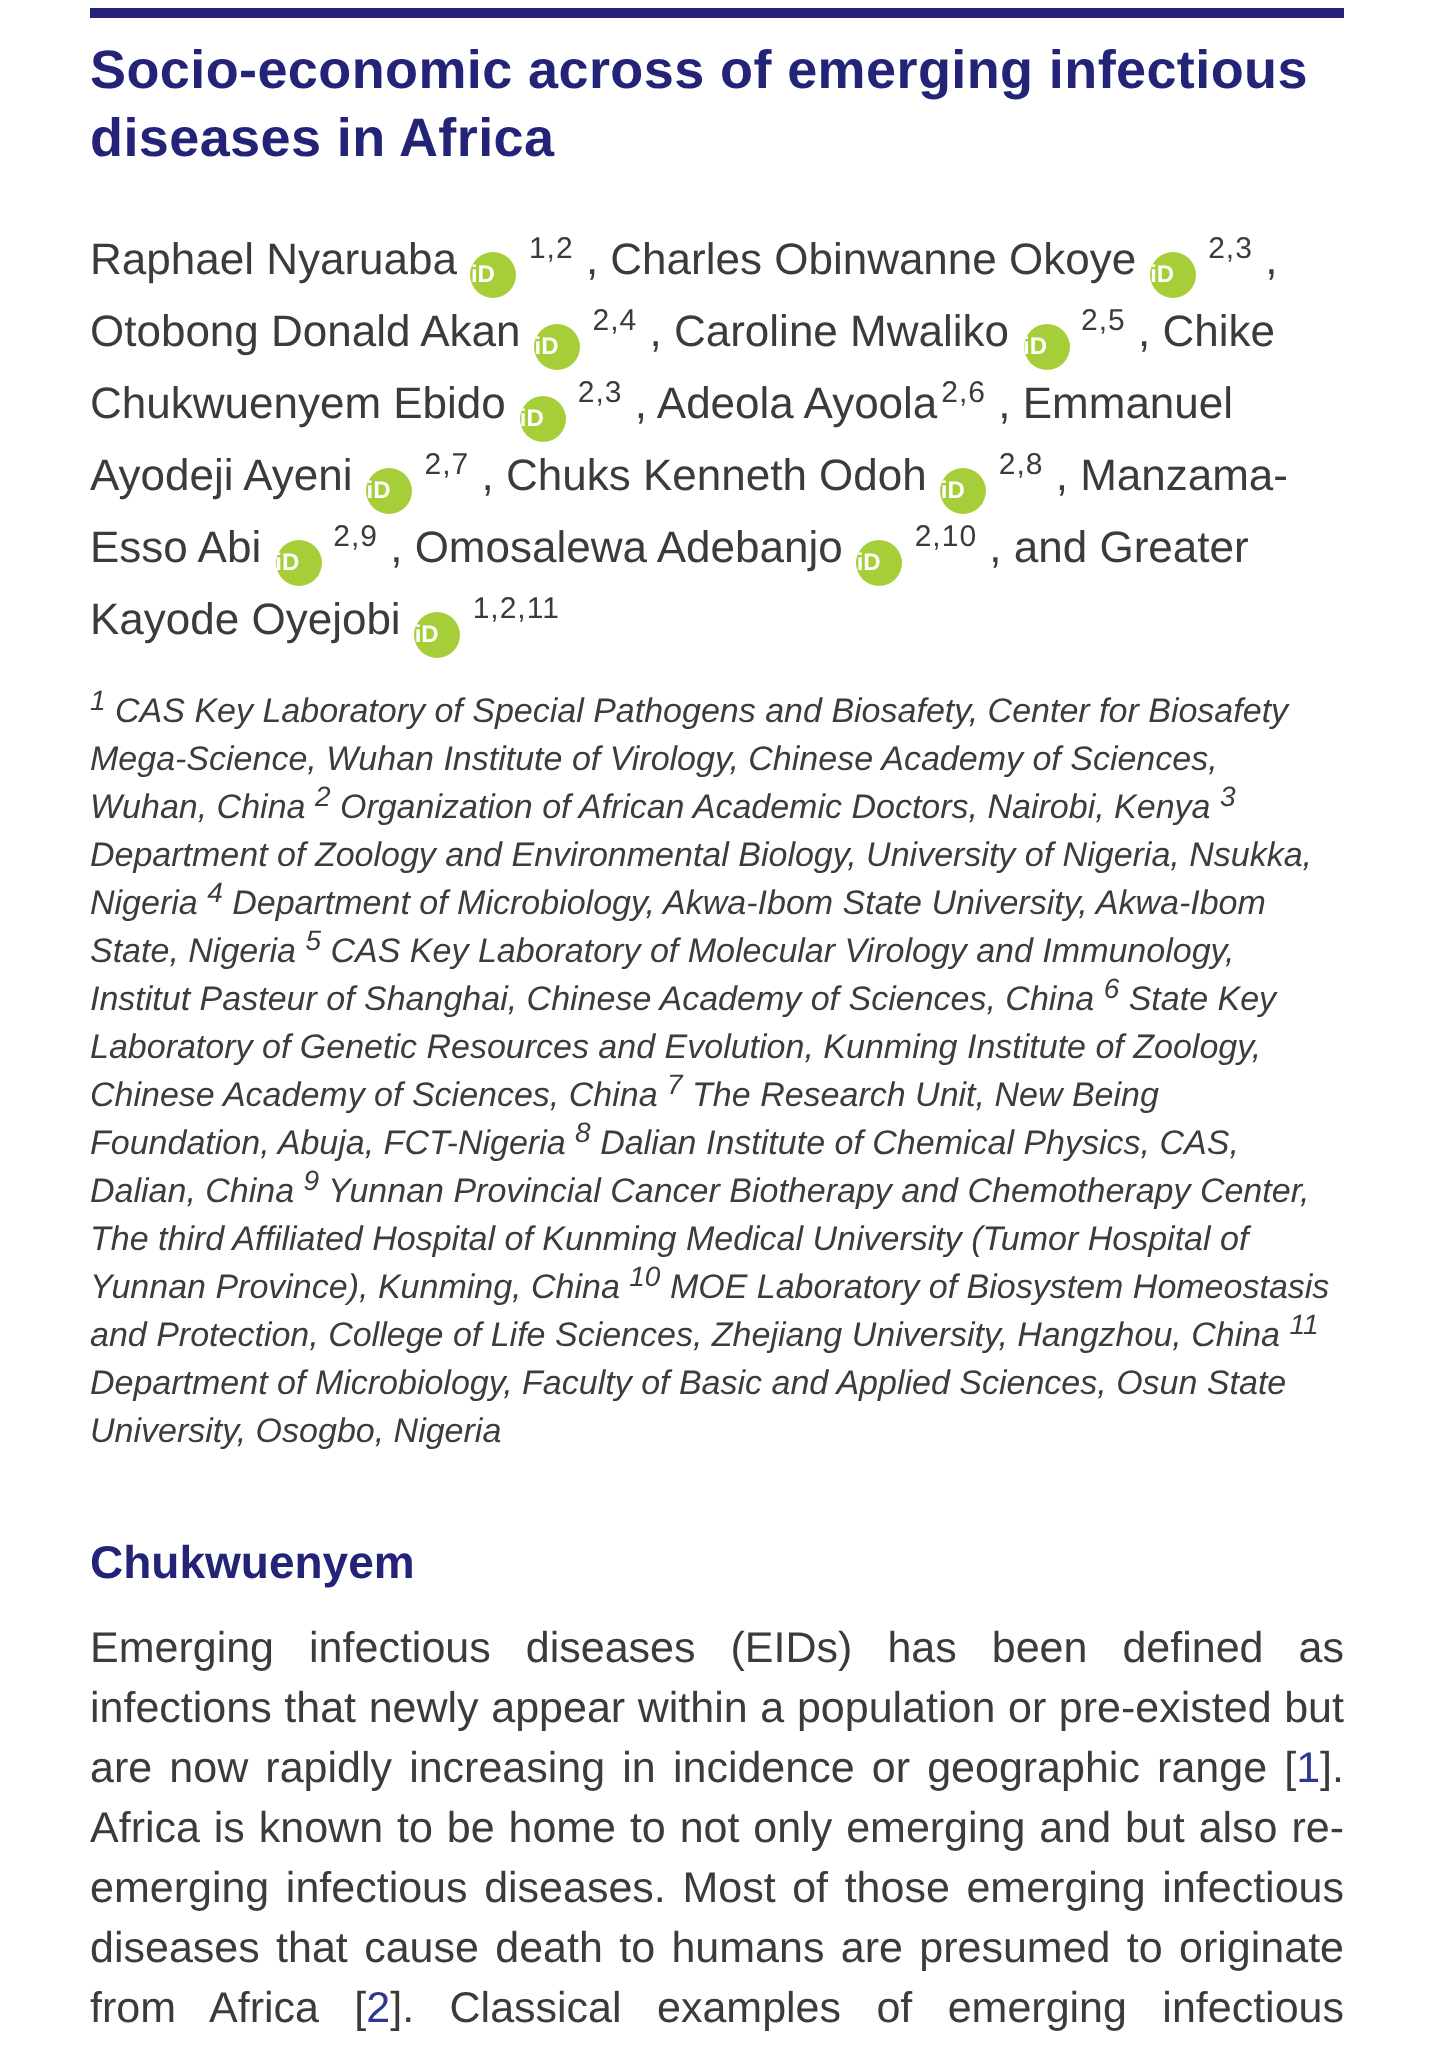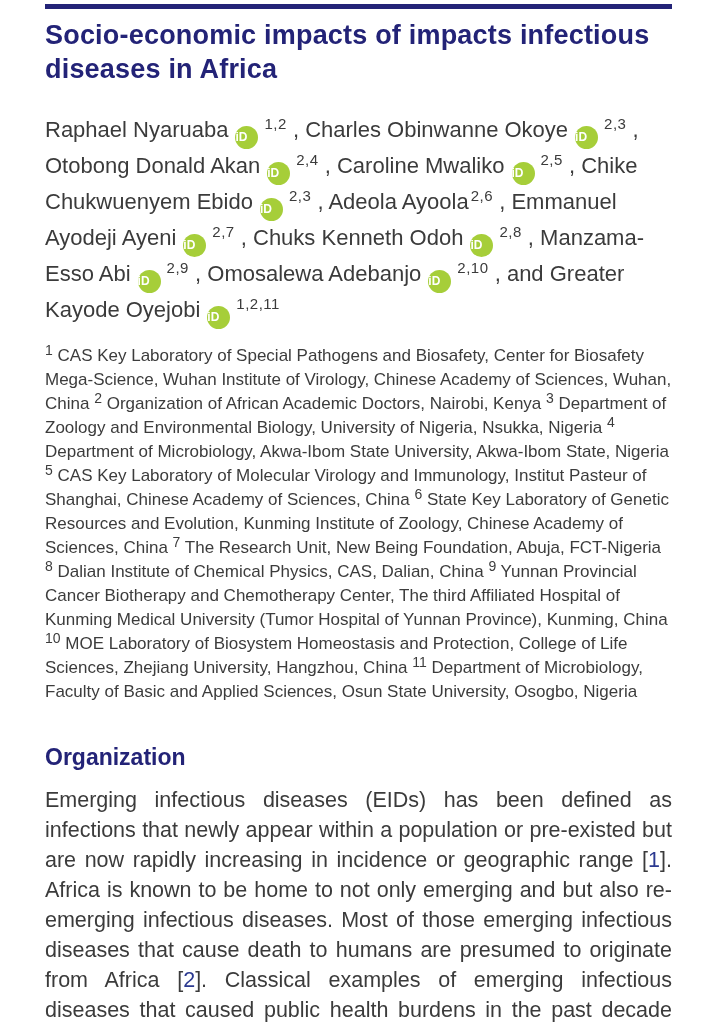--- a/index.html
+++ b/index.html
@@ -56,20 +56,21 @@
     line-height: 0;
     vertical-align: 8px;
     letter-spacing: 0.5px;
     margin-left: 2px;
   }
   p.affiliations {
     margin: 15px 0 0 0;
     font-size: 17px;
     line-height: 24px;
     color: var(--affil-text, #3c3c3c);
+    font-style: italic;
   }
   p.affiliations sup {
     font-size: 14px;
     line-height: 0;
     vertical-align: 6px;
   }
   h2.section-heading {
     margin: 39px 0 0 0;
     color: var(--accent, #232377);
     font-size: 23px;
@@ -87,18 +88,18 @@
     color: var(--cite, #2b3990);
     text-decoration: none;
     cursor: pointer;
   }
 </style>
 </head>
 <body>
 
 <div class="page">
   <div class="title-rule"></div>
-  <h1 class="article-title">Socio-economic impacts of impacts infectious diseases in Africa</h1>
+  <h1 class="article-title">Socio-economic across of emerging infectious diseases in Africa</h1>
   <p class="authors"><span><span>Raphael Nyaruaba</span><span class="orcid">iD</span><sup>1,2</sup></span> , <span><span>Charles Obinwanne Okoye</span><span class="orcid">iD</span><sup>2,3</sup></span> , <span><span>Otobong Donald Akan</span><span class="orcid">iD</span><sup>2,4</sup></span> , <span><span>Caroline Mwaliko</span><span class="orcid">iD</span><sup>2,5</sup></span> , <span><span>Chike Chukwuenyem Ebido</span><span class="orcid">iD</span><sup>2,3</sup></span> , <span><span>Adeola Ayoola</span><sup>2,6</sup></span> , <span><span>Emmanuel Ayodeji Ayeni</span><span class="orcid">iD</span><sup>2,7</sup></span> , <span><span>Chuks Kenneth Odoh</span><span class="orcid">iD</span><sup>2,8</sup></span> , <span><span>Manzama-Esso Abi</span><span class="orcid">iD</span><sup>2,9</sup></span> , <span><span>Omosalewa Adebanjo</span><span class="orcid">iD</span><sup>2,10</sup></span> , <span>and <span>Greater Kayode Oyejobi</span><span class="orcid">iD</span><sup>1,2,11</sup></span></p>
   <p class="affiliations"><sup>1</sup><span> CAS Key Laboratory of Special Pathogens and Biosafety, Center for Biosafety Mega-Science, Wuhan Institute of Virology, Chinese Academy of Sciences, Wuhan, China </span><sup>2</sup><span> Organization of African Academic Doctors, Nairobi, Kenya </span><sup>3</sup><span> Department of Zoology and Environmental Biology, University of Nigeria, Nsukka, Nigeria </span><sup>4</sup><span> Department of Microbiology, Akwa-Ibom State University, Akwa-Ibom State, Nigeria </span><sup>5</sup><span> CAS Key Laboratory of Molecular Virology and Immunology, Institut Pasteur of Shanghai, Chinese Academy of Sciences, China </span><sup>6</sup><span> State Key Laboratory of Genetic Resources and Evolution, Kunming Institute of Zoology, Chinese Academy of Sciences, China </span><sup>7</sup><span> The Research Unit, New Being Foundation, Abuja, FCT-Nigeria </span><sup>8</sup><span> Dalian Institute of Chemical Physics, CAS, Dalian, China </span><sup>9</sup><span> Yunnan Provincial Cancer Biotherapy and Chemotherapy Center, The third Affiliated Hospital of Kunming Medical University (Tumor Hospital of Yunnan Province), Kunming, China </span><sup>10</sup><span> MOE Laboratory of Biosystem Homeostasis and Protection, College of Life Sciences, Zhejiang University, Hangzhou, China </span><sup>11</sup><span> Department of Microbiology, Faculty of Basic and Applied Sciences, Osun State University, Osogbo, Nigeria</span></p>
-  <h2 class="section-heading">Organization</h2>
+  <h2 class="section-heading">Chukwuenyem</h2>
   <p class="body-text">Emerging infectious diseases (EIDs) has been defined as infections that newly appear within a population or pre-existed but are now rapidly increasing in incidence or geographic range [<a class="cite">1</a>]. Africa is known to be home to not only emerging and but also re-emerging infectious diseases. Most of those emerging infectious diseases that cause death to humans are presumed to originate from Africa [<a class="cite">2</a>]. Classical examples of emerging infectious diseases that caused public health burdens in the past decade across Africa include tuberculosis,</p>
 </div>
 
 </body></html>

